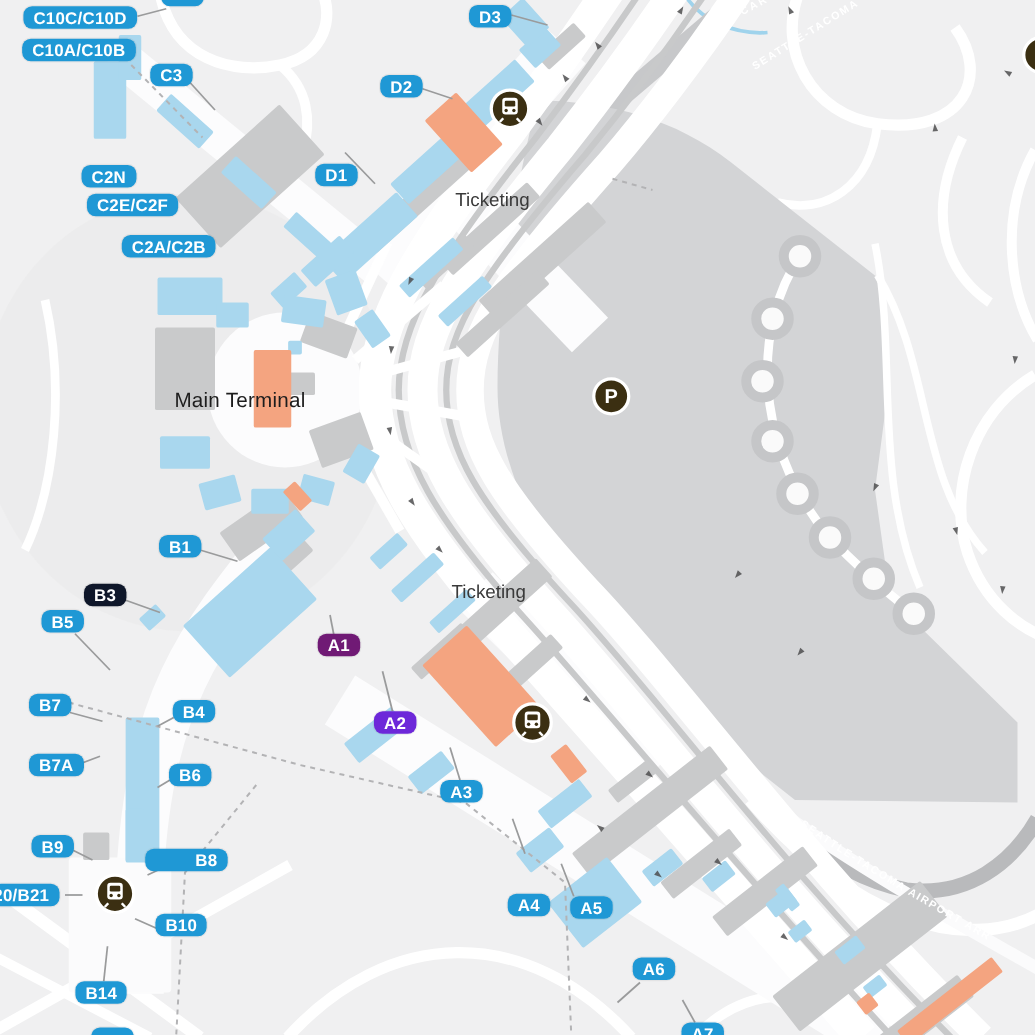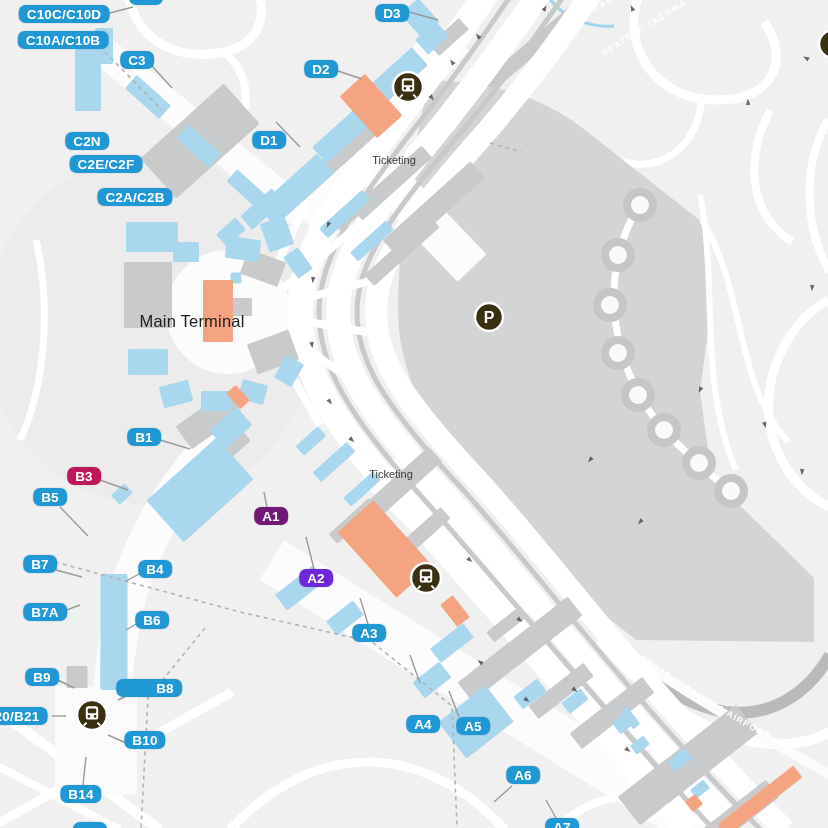--- a/index.html
+++ b/index.html
@@ -8,21 +8,21 @@
   .stage svg{position:absolute;left:0;top:0;}
   .badge{position:absolute;display:flex;align-items:center;justify-content:center;
          height:18px;padding:0 8px;border-radius:7px;
          font:bold 13.5px "Liberation Sans",sans-serif;color:#fff;
          background:#1f98d5;white-space:nowrap;box-sizing:border-box;
          transform:translate(-50%,-50%);letter-spacing:.2px;
          box-shadow:0 0 0 1px rgba(0,0,0,0.05);}
   .badge.empty{min-width:34px;}
   .maplabel{position:absolute;transform:translate(-50%,-50%);color:#1d1d1d;white-space:nowrap;}
   .lbl-big{font-size:16.5px;font-weight:500;letter-spacing:.2px;}
-  .lbl-med{font-size:11px;font-weight:400;color:#3a3a3a;}
+  .lbl-med{font-size:15px;font-weight:400;color:#3a3a3a;}
   .roadtext{fill:#ffffff;font-family:"Liberation Sans",sans-serif;font-weight:bold;}
 </style>
 </head>
 <body>
 
 <div class="stage">
   <svg id="mapsvg" width="828" height="828" viewBox="0 0 828 828">
     <defs>
       <g id="sym-train">
         <circle r="15" fill="#3b2f12" stroke="#ffffff" stroke-width="2.6"></circle>
@@ -282,21 +282,21 @@
       <div class="badge" style="left: 64px; top: 14px; background: rgb(31, 152, 213);">C10C/C10D</div>
       <div class="badge" style="left: 63px; top: 40px; background: rgb(31, 152, 213); text-align: center;">C10A/C10B</div>
       <div class="badge" style="left: 137px; top: 60px; background: rgb(31, 152, 213);">C3</div>
       <div class="badge" style="left: 87px; top: 141px; background: rgb(31, 152, 213);">C2N</div>
       <div class="badge" style="left: 106px; top: 164px; background: rgb(31, 152, 213);">C2E/C2F</div>
       <div class="badge" style="left: 135px; top: 197px; background: rgb(31, 152, 213);">C2A/C2B</div>
       <div class="badge" style="left: 392px; top: 13px; background: rgb(31, 152, 213);">D3</div>
       <div class="badge" style="left: 321px; top: 69px; background: rgb(31, 152, 213);">D2</div>
       <div class="badge" style="left: 269px; top: 112px; background: rgb(31, 152, 213); margin-top: 28px;">D1</div>
       <div class="badge" style="left: 144px; top: 437px; background: rgb(31, 152, 213);">B1</div>
-      <div class="badge" style="left: 84px; top: 476px; background: #be185d;">B3</div>
+      <div class="badge" style="left: 84px; top: 476px; background: #0f172a;">B3</div>
       <div class="badge" style="left: 50px; top: 497px; background: rgb(31, 152, 213);">B5</div>
       <div class="badge" style="left: 40px; top: 564px; background: rgb(31, 152, 213);">B7</div>
       <div class="badge" style="left: 155px; top: 569px; background: rgb(31, 152, 213);">B4</div>
       <div class="badge" style="left: 45px; top: 612px; background: rgb(31, 152, 213);">B7A</div>
       <div class="badge" style="left: 152px; top: 620px; background: rgb(31, 152, 213);">B6</div>
       <div class="badge" style="left: 42px; top: 677px; background: rgb(31, 152, 213);">B9</div>
       <div class="badge" style="left: 149px; top: 688px; background: rgb(31, 152, 213); padding-left: 40px;">B8</div>
       <div class="badge" style="left: 12px; top: 716px; background: rgb(31, 152, 213);">B20/B21</div>
       <div class="badge" style="left: 145px; top: 740px; background: rgb(31, 152, 213);">B10</div>
       <div class="badge" style="left: 81px; top: 794px; background: rgb(31, 152, 213);">B14</div>

